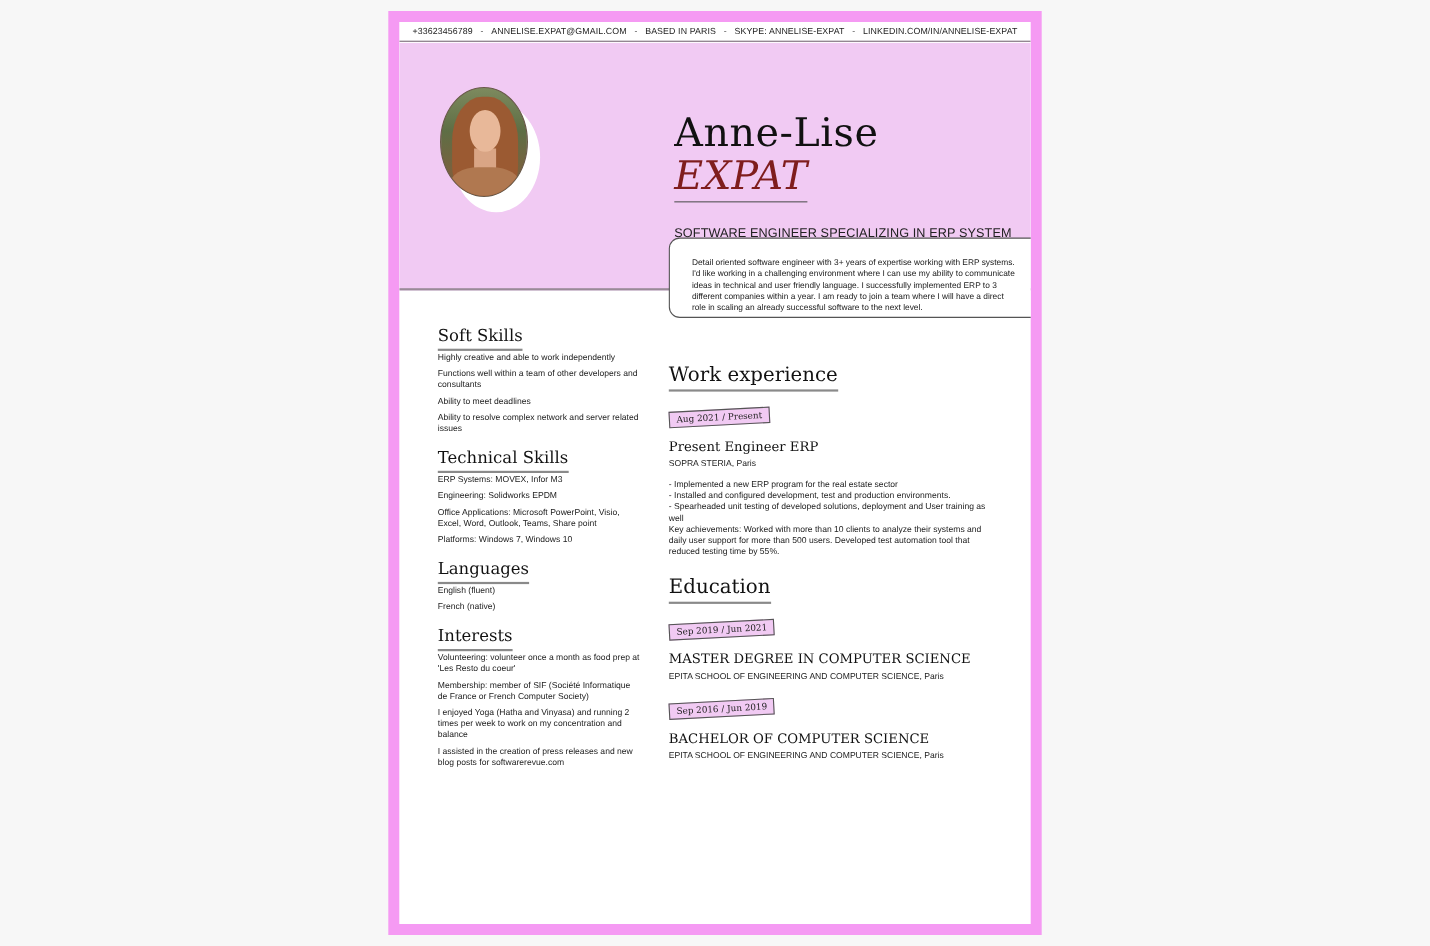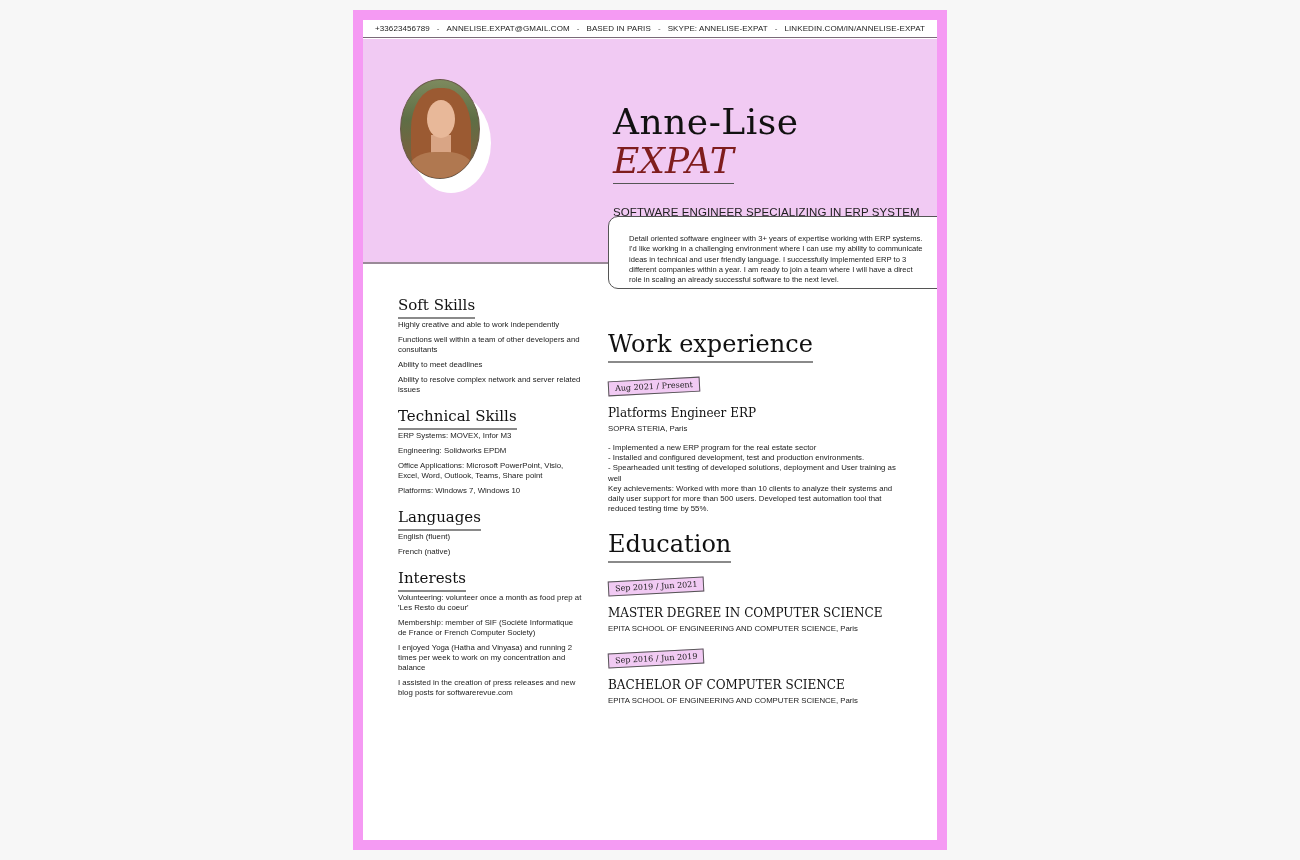--- a/index.html
+++ b/index.html
@@ -71,21 +71,21 @@
     }
 
     .left-col { position: absolute; left: 35px; top: 276px; width: 185px; }
     .right-col { position: absolute; left: 245px; top: 310px; width: 300px; }
 
     .section-title {
       font-family: "DejaVu Serif", serif; font-size: 15px; color: #111;
       display: inline-block; padding-bottom: 3px; border-bottom: 2px solid #8a8a8a;
       margin-bottom: 1px;
     }
-    .right-col .section-title { font-size: 24px; margin-bottom: 12px; }
+    .right-col .section-title { font-size: 18px; margin-bottom: 12px; }
     .left-section { margin-bottom: 12px; }
     .left-item { font-size: 7.8px; line-height: 10px; color: #222; margin-bottom: 5px; }
 
     .date-tag {
       display: inline-block; font-family: "DejaVu Serif", serif; font-size: 8px;
       background: #f1caf3; border: 1px solid #555; padding: 2px 6px;
       transform: rotate(-3deg); margin: 4px 0 12px 0; color: #222;
     }
     .entry-title { font-family: "DejaVu Serif", serif; font-size: 12px; color: #111; margin-bottom: 4px; }
     .entry-org { font-size: 7.8px; color: #222; margin-bottom: 10px; }
@@ -157,21 +157,21 @@
         <div class="left-item">I enjoyed Yoga (Hatha and Vinyasa) and running 2 times per week to work on my concentration and balance</div>
         <div class="left-item">I assisted in the creation of press releases and new blog posts for softwarerevue.com</div>
       </div>
     </div>
 
     <div class="right-col">
       <div>
         <div class="section-title">Work experience</div>
         <div>
           <div><span class="date-tag">Aug 2021 / Present</span></div>
-          <div class="entry-title">Platforms Engineer ERP</div>
+          <div class="entry-title">Present Engineer ERP</div>
           <div class="entry-org">SOPRA STERIA, Paris</div>
           <div class="bullets">
             <div>- Implemented a new ERP program for the real estate sector</div>
             <div>- Installed and configured development, test and production environments.</div>
             <div>- Spearheaded unit testing of developed solutions, deployment and User training as well</div>
             <div>Key achievements: Worked with more than 10 clients to analyze their systems and daily user support for more than 500 users. Developed test automation tool that reduced testing time by 55%.</div>
           </div>
         </div>
       </div>
 

